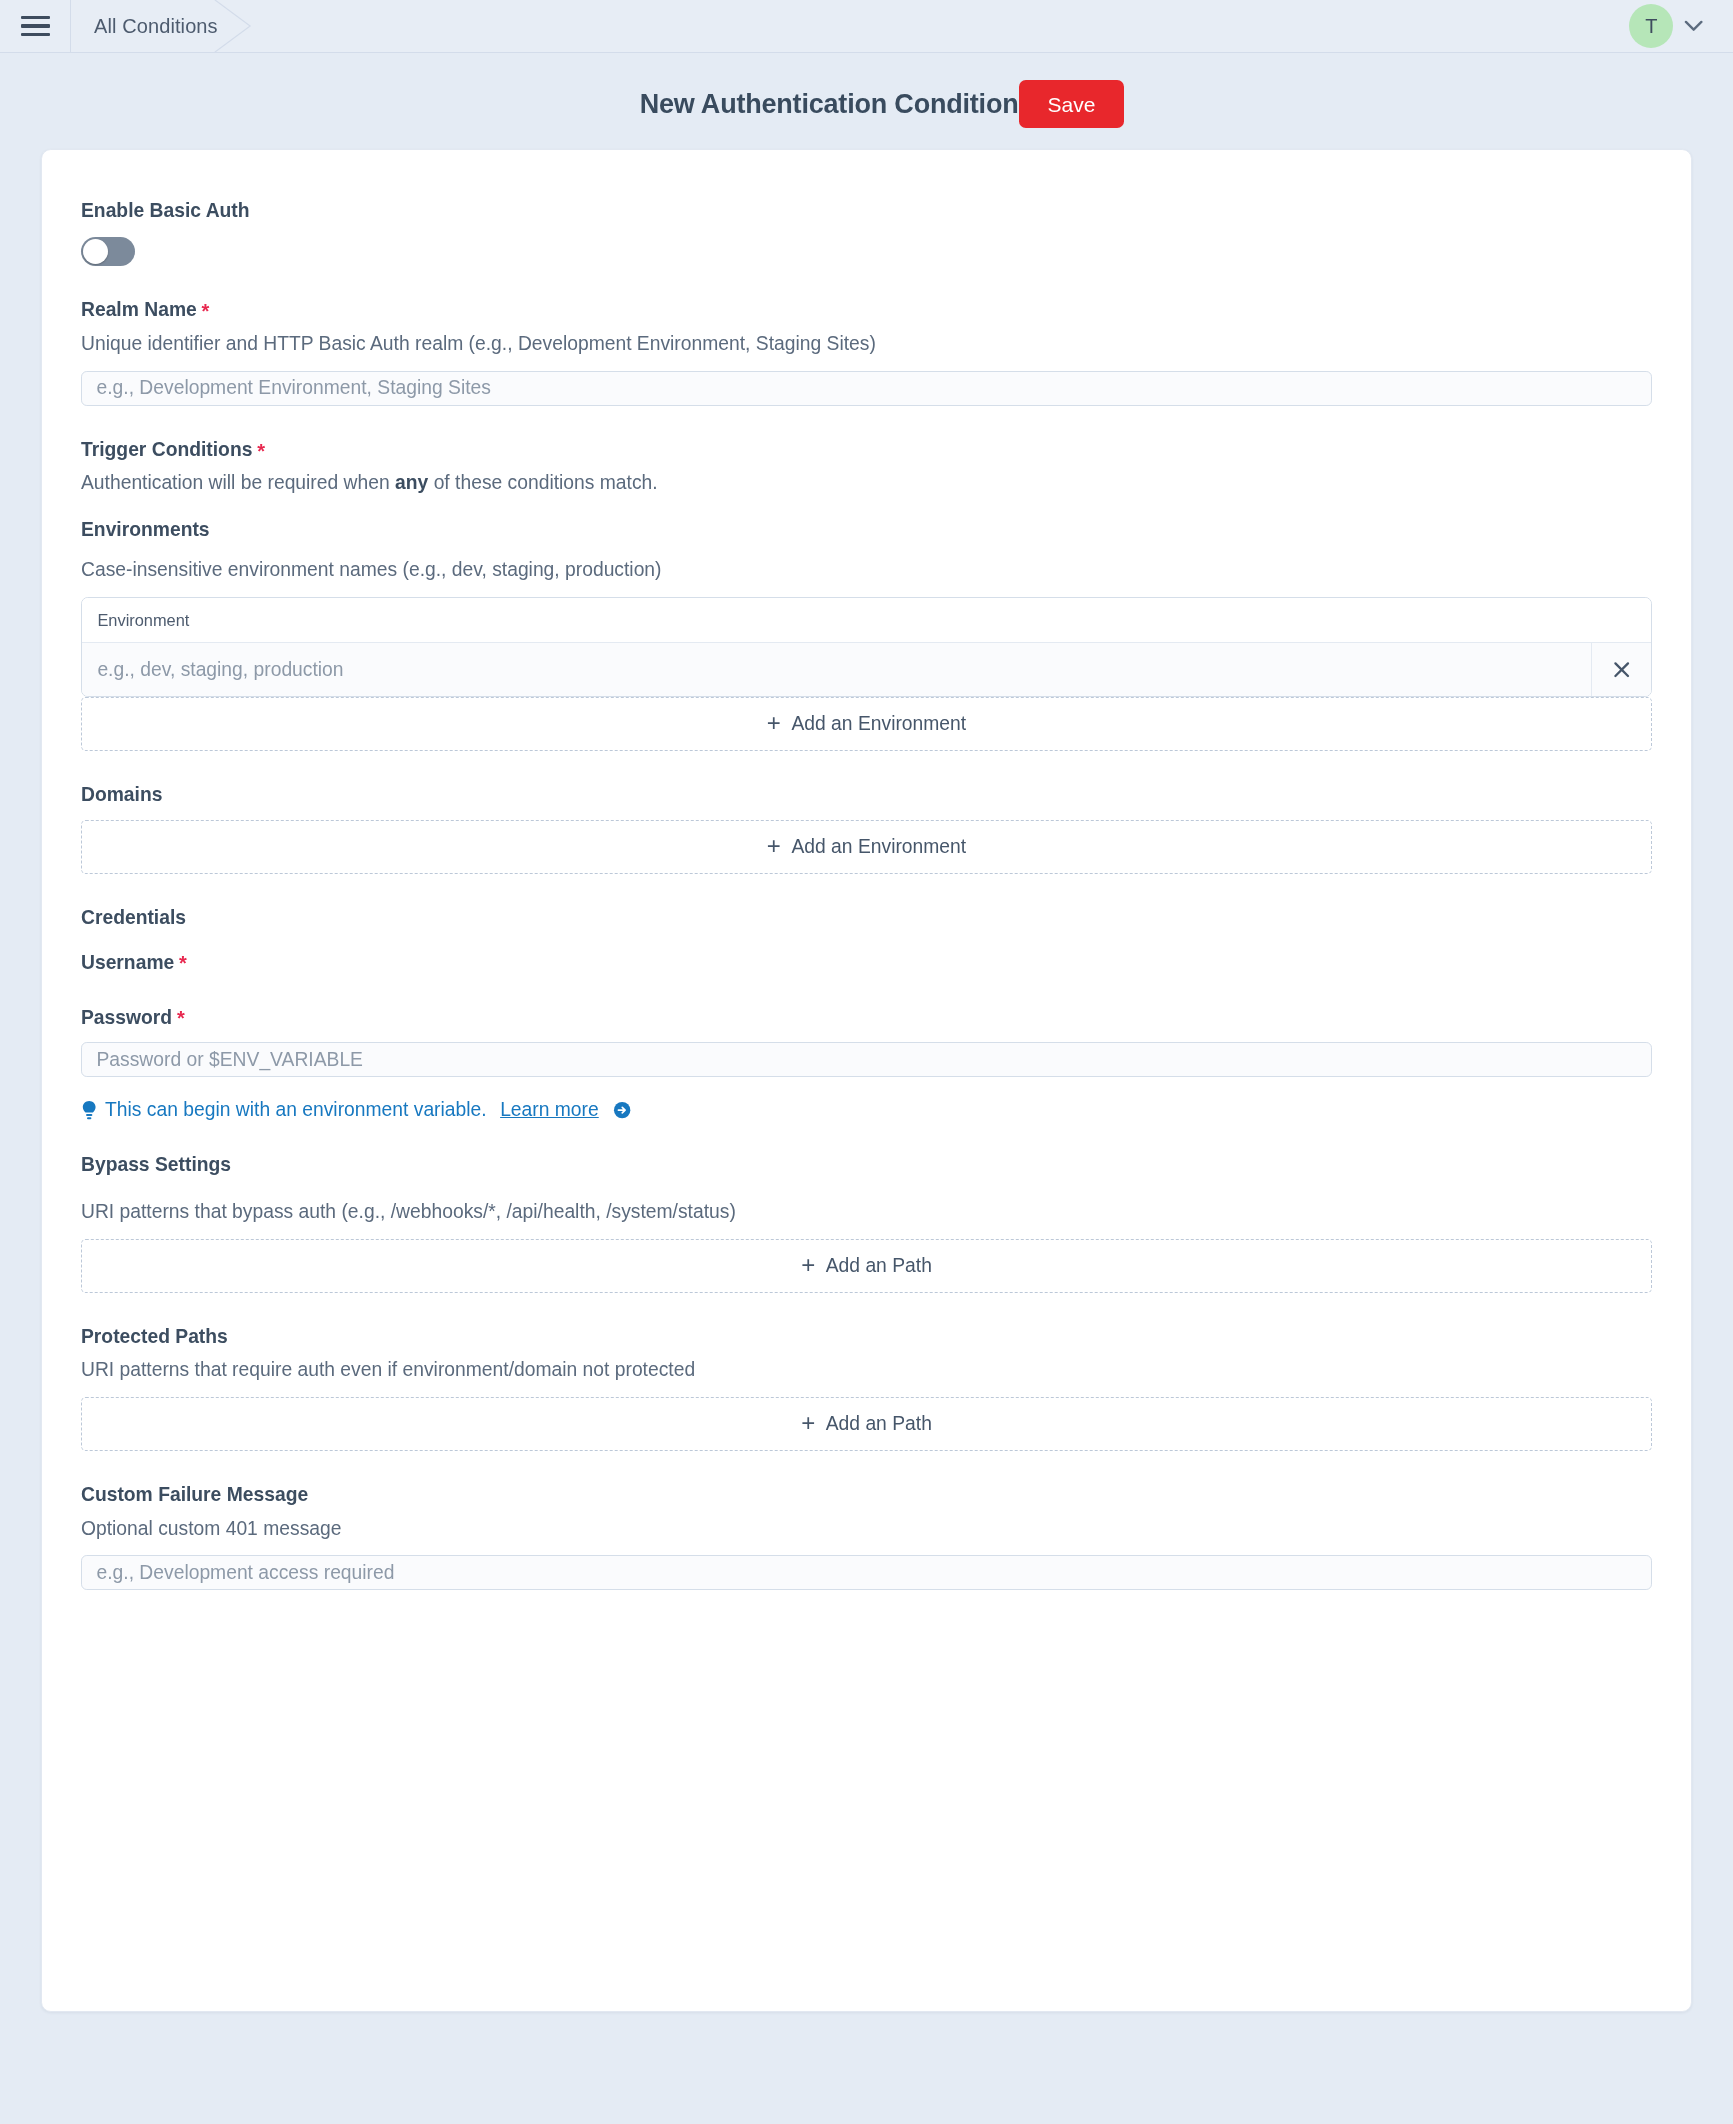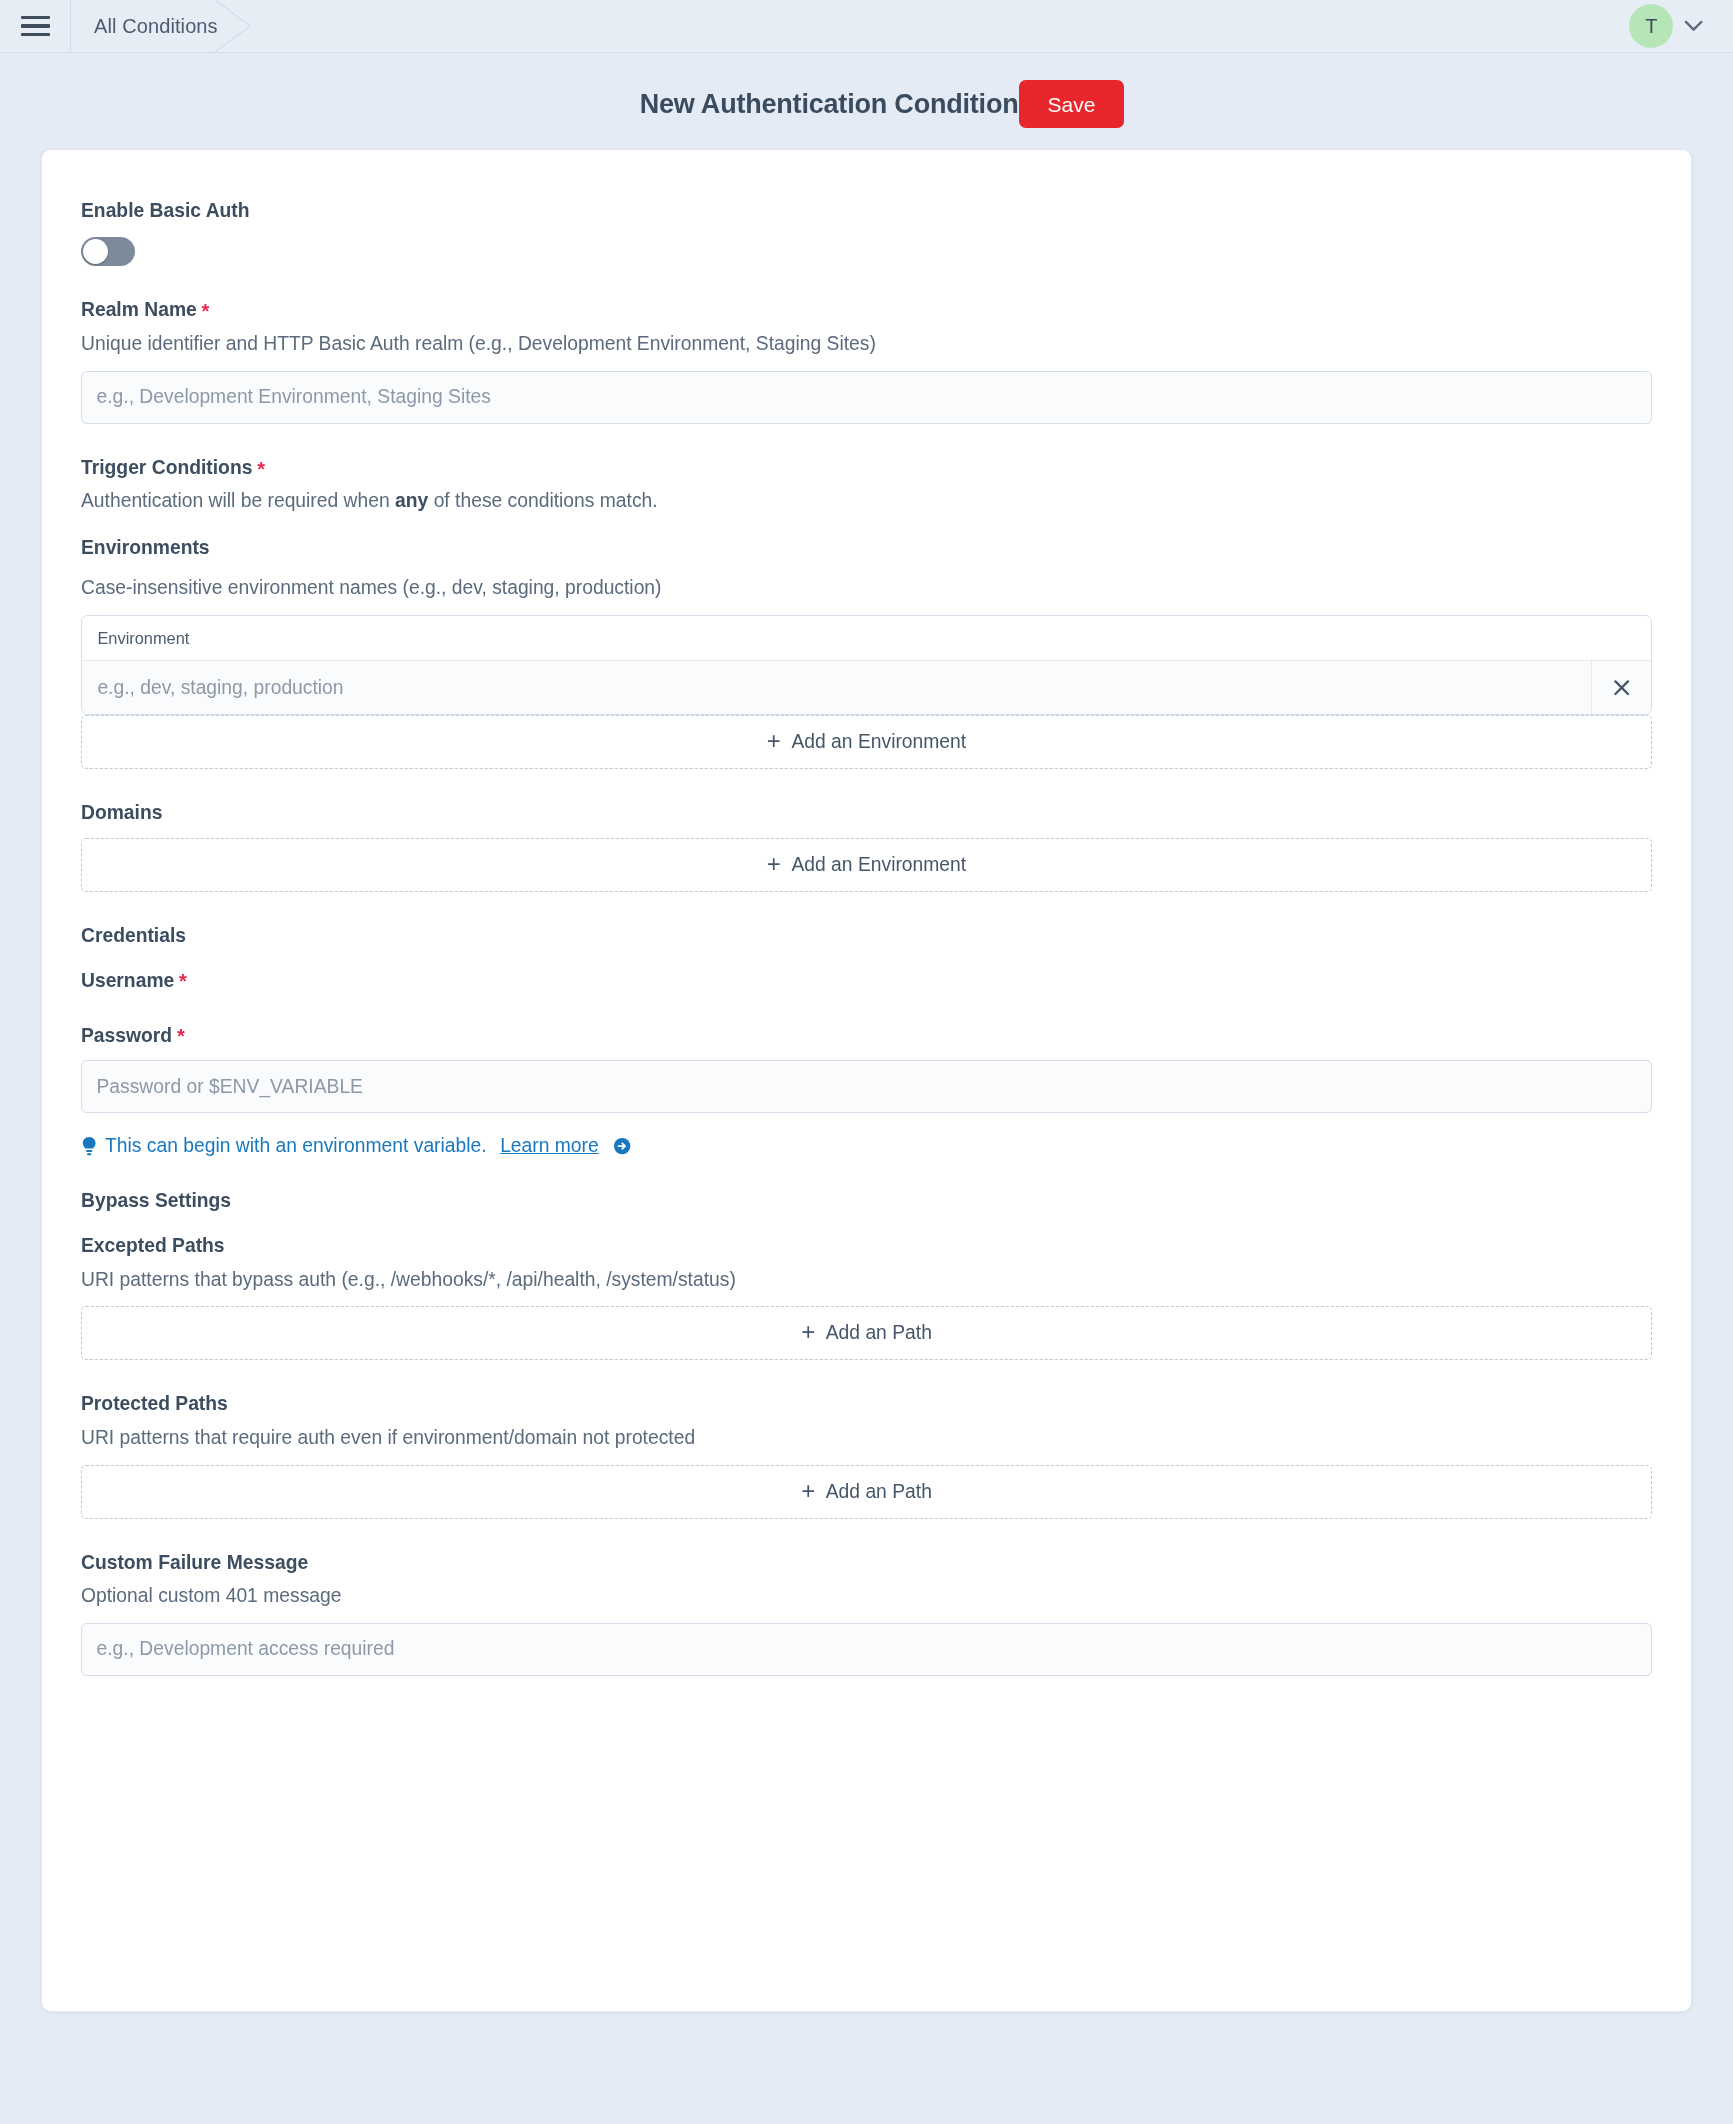--- a/index.html
+++ b/index.html
@@ -152,21 +152,21 @@
     font-size: 19.3px;
     color: #5b6a7d;
     margin-top: 9.7px;
     line-height: 1.35;
   }
   .helper b { font-weight: bold; color: #3c4d60; }
 
   .text-input {
     display: block;
     width: 100%;
-    height: 53px;
+    height: 35px;
     background: #fafbfd;
     border: 1px solid #d5dee9;
     border-radius: 5.8px;
     padding: 0 14.5px;
     font-size: 19.3px;
     font-family: "Liberation Sans", sans-serif;
     color: #3c4d60;
     margin-top: 13.5px;
   }
   .text-input::placeholder { color: #8d99a8; }
@@ -421,21 +421,20 @@
         </svg>
       </span>
     </div>
   </div>
 
   <div class="block-tight">
     <div class="section-head">Bypass Settings</div>
   </div>
 
   <div class="block">
-    <div class="section-head" style="margin-bottom:0">Excepted Paths</div>
     <div class="helper">URI patterns that bypass auth (e.g., /webhooks/*, /api/health, /system/status)</div>
     <button class="add-row standalone">
       <span class="add-row-inner">
         <span class="plus">+</span>
         <span>Add an Path</span>
       </span>
     </button>
   </div>
 
   <div class="block">

